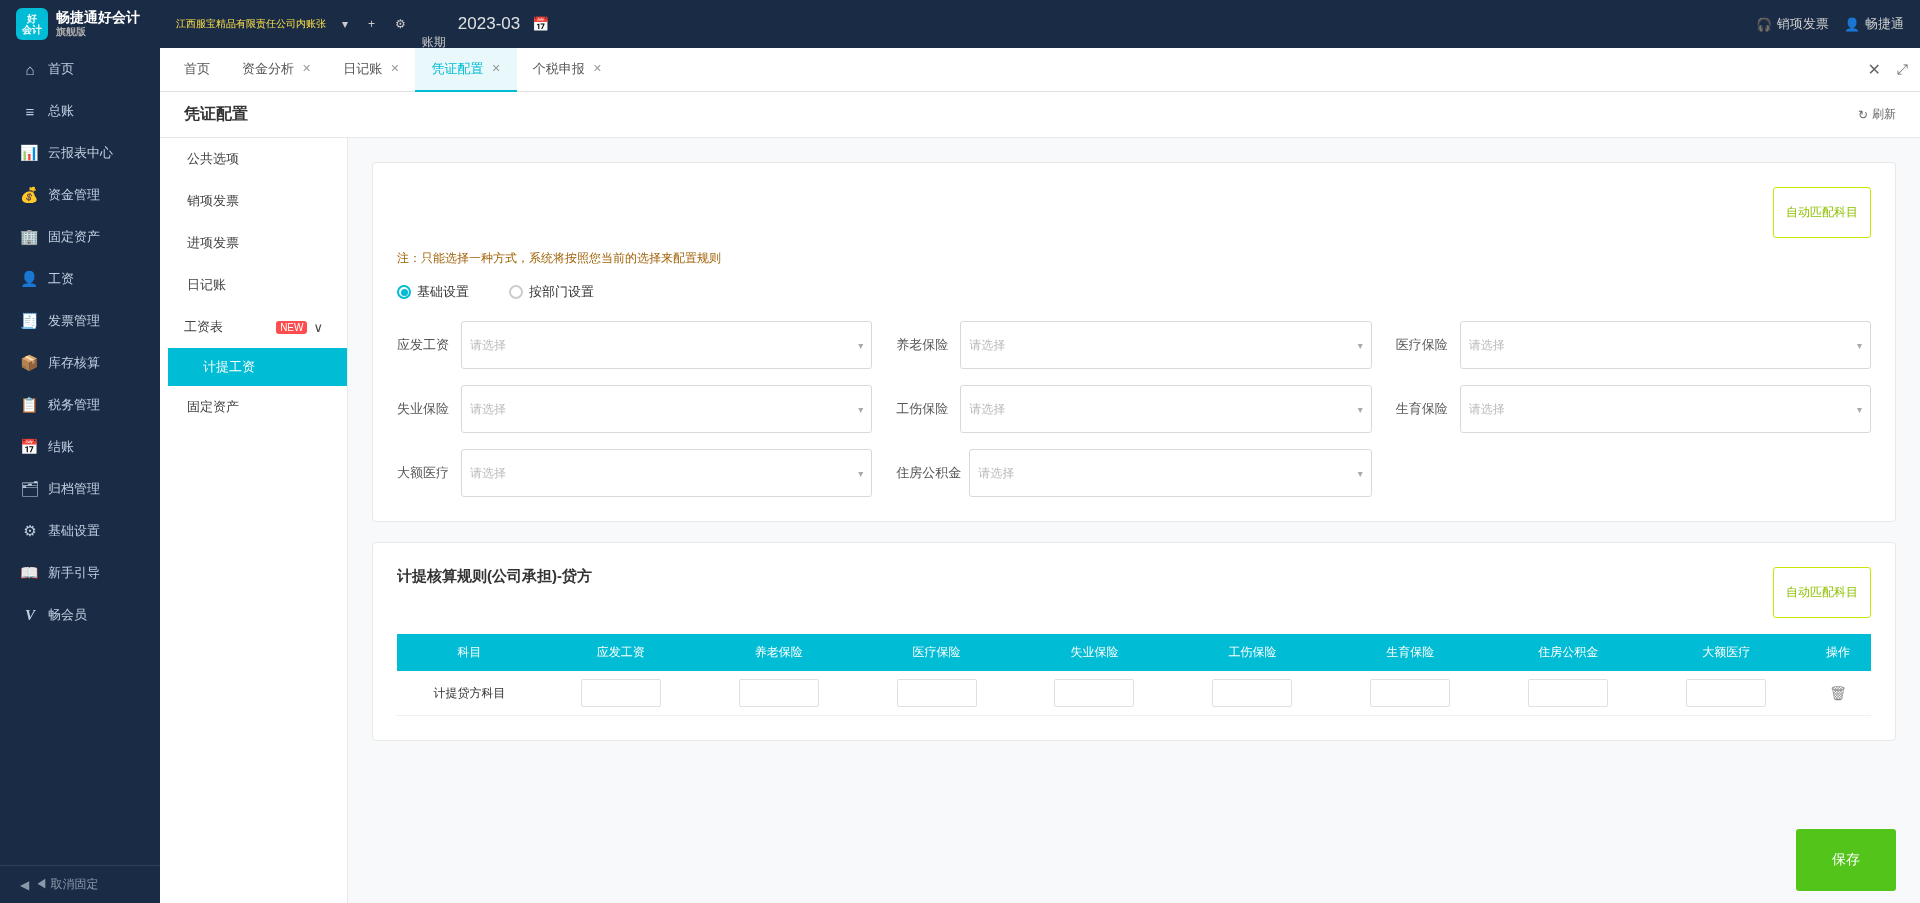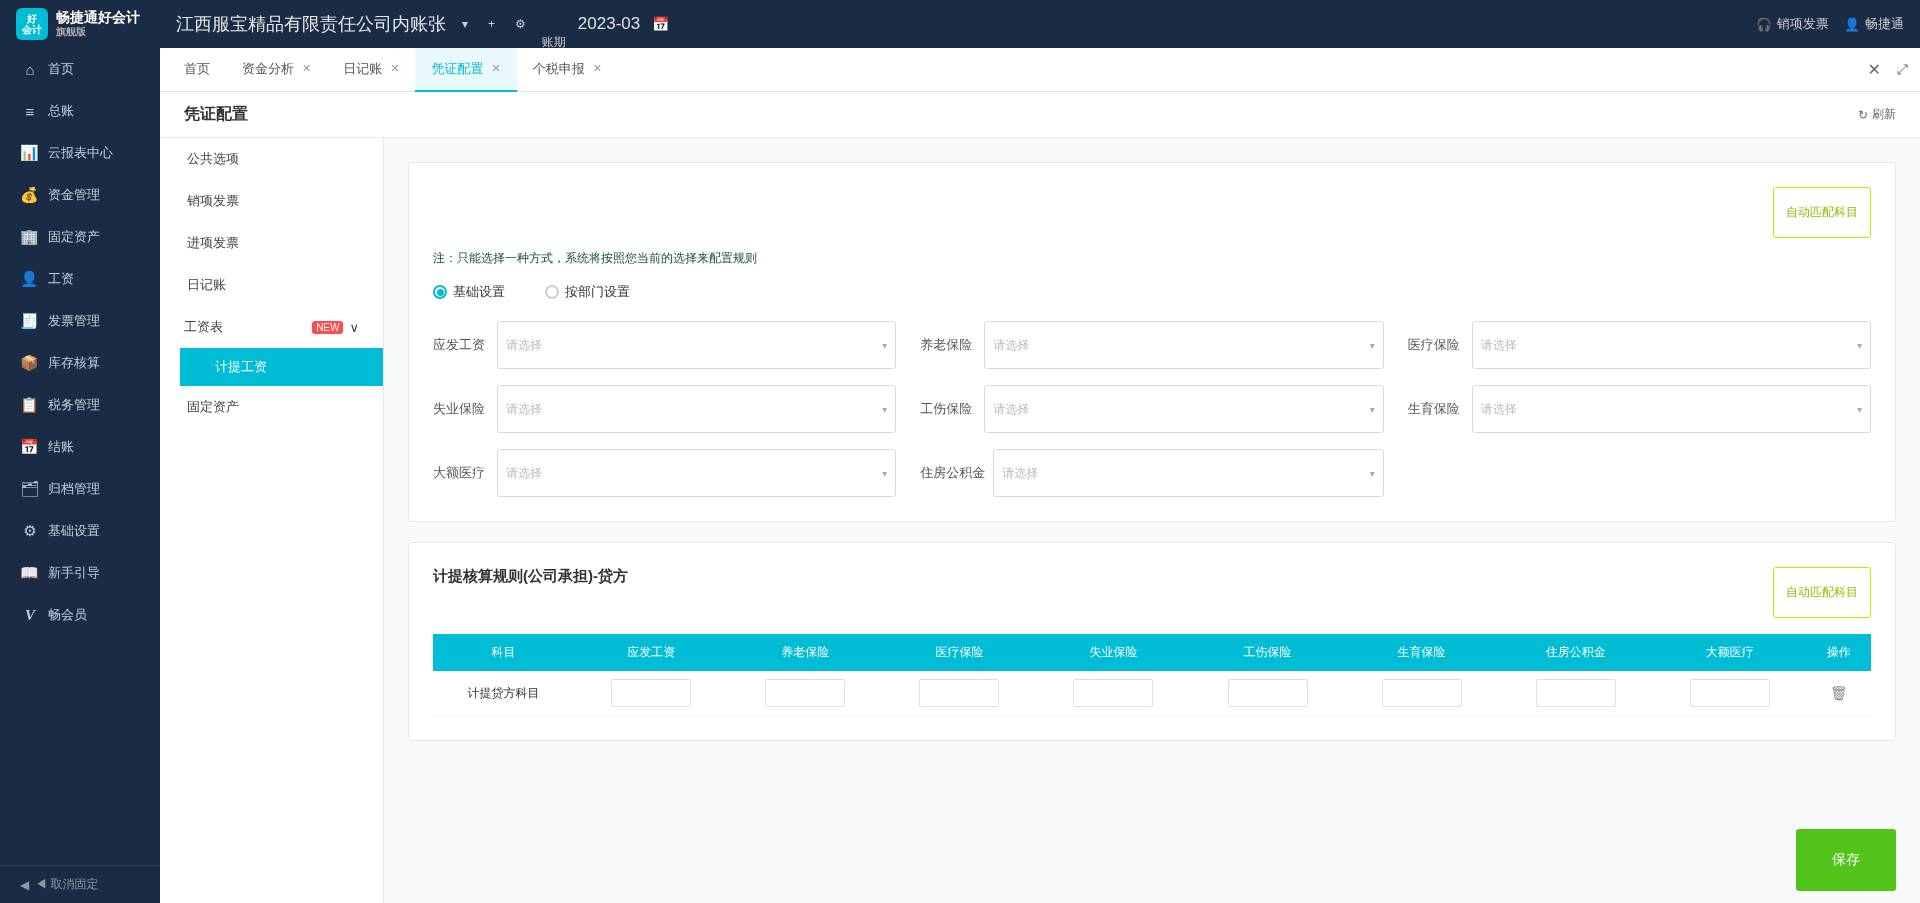--- a/index.html
+++ b/index.html
@@ -38,21 +38,21 @@
     .logo-text-main { font-size: 14px; color: white; line-height: 1.2; }
     .logo-text-sub { font-size: 10px; color: #aaa; }
     .header-center {
       flex: 1;
       display: flex;
       align-items: center;
       gap: 12px;
       color: white;
       font-size: 13px;
     }
-    .company-name { color: #e5e5e5; font-size: 18px; }
+    .company-name { color: #fde047; font-size: 10px; }
     .header-btn {
       background: none;
       border: none;
       color: #ccc;
       cursor: pointer;
       font-size: 12px;
       padding: 2px 4px;
     }
     .header-right {
       display: flex;
@@ -185,21 +185,21 @@
 
     
     .inner-layout {
       display: flex;
       flex: 1;
       overflow: hidden;
     }
 
     
     .left-menu {
-      width: 224px;
+      width: 188px;
       background: white;
       border-right: 1px solid #e8e8e8;
       flex-shrink: 0;
       overflow-y: auto;
     }
     .left-menu-item {
       padding: 12px 24px;
       color: #444;
       cursor: pointer;
       font-size: 13px;
@@ -220,21 +220,21 @@
       font-size: 13px;
     }
     .new-badge {
       background: #ff4d4f;
       color: white;
       font-size: 10px;
       padding: 1px 4px;
       border-radius: 3px;
     }
     .left-menu-sub {
-      padding-left: 20px;
+      padding-left: 8px;
     }
     .left-menu-sub .left-menu-item {
       padding: 10px 32px;
       font-size: 13px;
     }
 
     
     .right-content {
       flex: 1;
       padding: 24px;
@@ -250,21 +250,21 @@
       margin-bottom: 20px;
       border: 1px solid #e8e8e8;
     }
     .section-title {
       font-size: 15px;
       font-weight: 600;
       color: #333;
       margin-bottom: 12px;
     }
     .section-note {
-      color: #14532d;
+      color: #a16207;
       font-size: 12px;
       margin-bottom: 16px;
     }
 
     
     .auto-match-btn {
       float: right;
       background: white;
       border: 1px solid #c8e600;
       color: #8dc000;

